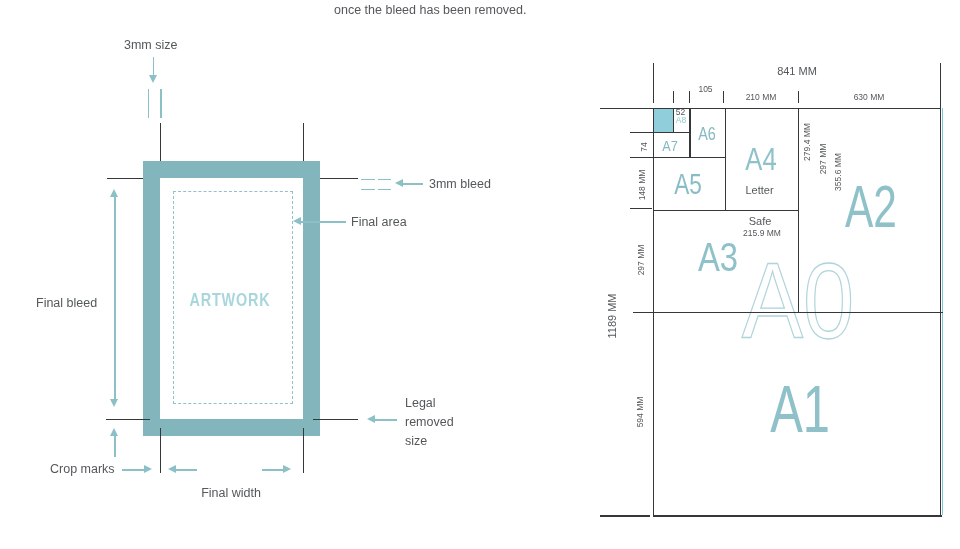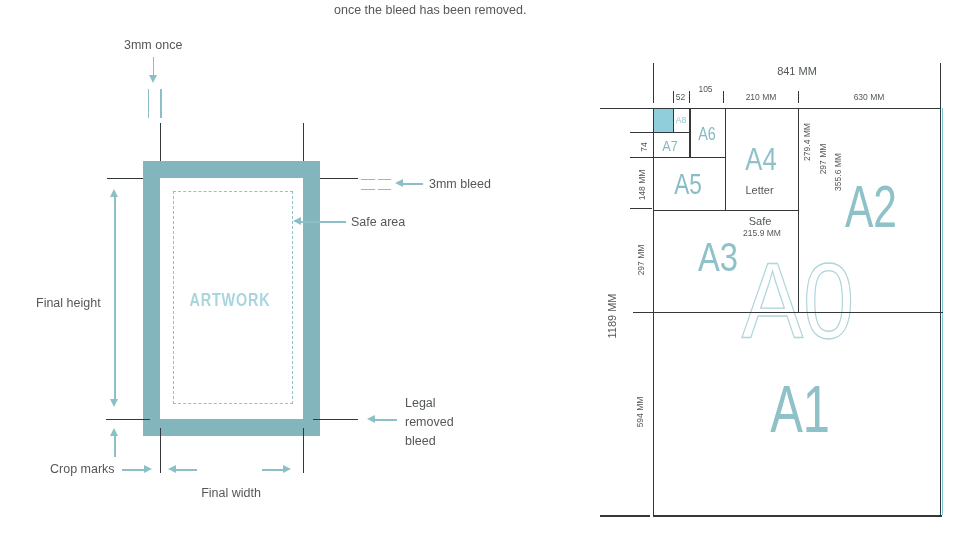--- a/index.html
+++ b/index.html
@@ -24,41 +24,41 @@
 </style>
 </head>
 <body>
 
 <div id="stage">
 
   <div class="t" style="left:334px;top:3px;font-size:12.5px">once the bleed has been removed.</div>
 
   <div>
 
-    <div class="t" style="left:124px;top:38px">3mm once</div>
+    <div class="t" style="left:124px;top:38px">3mm size</div>
     <div class="tl" style="left:152.5px;top:57px;width:1.5px;height:19px"></div>
     <div class="tri down" style="left:149px;top:75px"></div>
     <div class="tl" style="left:147.5px;top:89px;width:1.5px;height:29px"></div>
     <div class="tl" style="left:160px;top:89px;width:1.5px;height:29px"></div>
 
     <div class="vl" style="left:160px;top:123px;height:44px"></div>
     <div class="vl" style="left:303px;top:123px;height:44px"></div>
     <div class="hl" style="left:107px;top:178px;width:36px"></div>
     <div class="hl" style="left:313px;top:178px;width:45px"></div>
 
     <div style="position:absolute;left:143px;top:161px;width:177px;height:275px;border:17px solid #82B5BC"></div>
 
     <div style="position:absolute;left:172.5px;top:191px;width:120px;height:213px;border:1.5px dashed #8FC2CA"></div>
 
     <div class="sz" style="left:230px;top:300px;font-size:18px;font-weight:bold;letter-spacing:1px;color:#A9D6DD;transform:translate(-50%,-50%) scaleX(0.8)">ARTWORK</div>
 
     <div class="tri up" style="left:110px;top:189px"></div>
     <div class="tl" style="left:114px;top:196px;width:1.5px;height:204px"></div>
     <div class="tri down" style="left:110px;top:399px"></div>
-    <div class="t" style="left:36px;top:296px">Final height</div>
+    <div class="t" style="left:36px;top:296px">Final bleed</div>
 
     <div class="hl" style="left:106px;top:419px;width:44px"></div>
     <div class="hl" style="left:313px;top:419px;width:45px"></div>
     <div class="vl" style="left:160px;top:428px;height:45px"></div>
     <div class="vl" style="left:303px;top:428px;height:45px"></div>
 
     <div class="tri up" style="left:110px;top:428px"></div>
     <div class="tl" style="left:114px;top:435px;width:1.5px;height:22px"></div>
     <div class="t" style="left:50px;top:462px">Crop marks</div>
     <div class="tl" style="left:122px;top:469px;width:22px;height:1.5px"></div>
@@ -73,27 +73,27 @@
     <div class="tl" style="left:361px;top:178.5px;width:14px;height:1.5px"></div>
     <div class="tl" style="left:378px;top:178.5px;width:13px;height:1.5px"></div>
     <div class="tl" style="left:361px;top:188.5px;width:14px;height:1.5px"></div>
     <div class="tl" style="left:378px;top:188.5px;width:13px;height:1.5px"></div>
     <div class="tri left" style="left:395px;top:179px"></div>
     <div class="tl" style="left:403px;top:183px;width:20px;height:1.5px"></div>
     <div class="t" style="left:429px;top:177px">3mm bleed</div>
 
     <div class="tri left" style="left:293px;top:217px;z-index:3"></div>
     <div class="tl" style="left:301px;top:221px;width:45px;height:1.5px;z-index:3"></div>
-    <div class="t" style="left:351px;top:215px">Safe area</div>
+    <div class="t" style="left:351px;top:215px">Final area</div>
 
     <div class="tri left" style="left:367px;top:415px"></div>
     <div class="tl" style="left:375px;top:419px;width:22px;height:1.5px"></div>
     <div class="t" style="left:405px;top:396px">Legal</div>
     <div class="t" style="left:405px;top:415px">removed</div>
-    <div class="t" style="left:405px;top:434px">bleed</div>
+    <div class="t" style="left:405px;top:434px">size</div>
   </div>
 
   <div>
 
     <div class="sz" style="left:798px;top:301px;font-size:107px;color:transparent;-webkit-text-stroke:1.3px #AFD4DB;transform:translate(-50%,-50%) scaleX(0.86);z-index:1">A0</div>
 
     <div class="hl" style="left:653px;top:108px;width:288px;z-index:2"></div>
     <div class="vl" style="left:653px;top:108px;height:408px;z-index:2"></div>
     <div class="vl" style="left:940px;top:63px;height:453px;z-index:2"></div>
     <div class="tl" style="left:941.5px;top:108px;width:1.5px;height:407px;background:#7CC8D4;z-index:2"></div>
@@ -113,21 +113,21 @@
     <div class="vl" style="left:724.5px;top:108px;height:102px;z-index:2"></div>
     <div class="vl" style="left:797.5px;top:108px;height:204px;z-index:2"></div>
     <div class="hl" style="left:630px;top:132px;width:60px;z-index:2"></div>
     <div class="hl" style="left:630px;top:157px;width:95px;z-index:2"></div>
     <div class="hl" style="left:653px;top:210px;width:145px;z-index:2"></div>
     <div class="hl" style="left:633px;top:312px;width:310px;z-index:2"></div>
 
     <div style="position:absolute;left:654px;top:109px;width:19px;height:23px;background:#8FCEDA;z-index:1"></div>
 
     <div class="ts ctr" style="left:797px;top:71px;font-size:11px">841 MM</div>
-    <div class="ts ctr" style="left:680.5px;top:97px">52</div>
+    <div class="ts ctr" style="left:680.5px;top:112px">52</div>
     <div class="ts ctr" style="left:705.5px;top:89px">105</div>
     <div class="ts ctr" style="left:761px;top:96.5px">210 MM</div>
     <div class="ts ctr" style="left:869px;top:96.5px">630 MM</div>
 
     <div class="ts rot" style="left:643.5px;top:146.5px">74</div>
     <div class="ts rot" style="left:641.5px;top:185px">148 MM</div>
     <div class="ts rot" style="left:641px;top:260px">297 MM</div>
     <div class="ts rot" style="left:640px;top:412px">594 MM</div>
     <div class="ts rot" style="left:612px;top:316px;font-size:11px">1189 MM</div>
 

